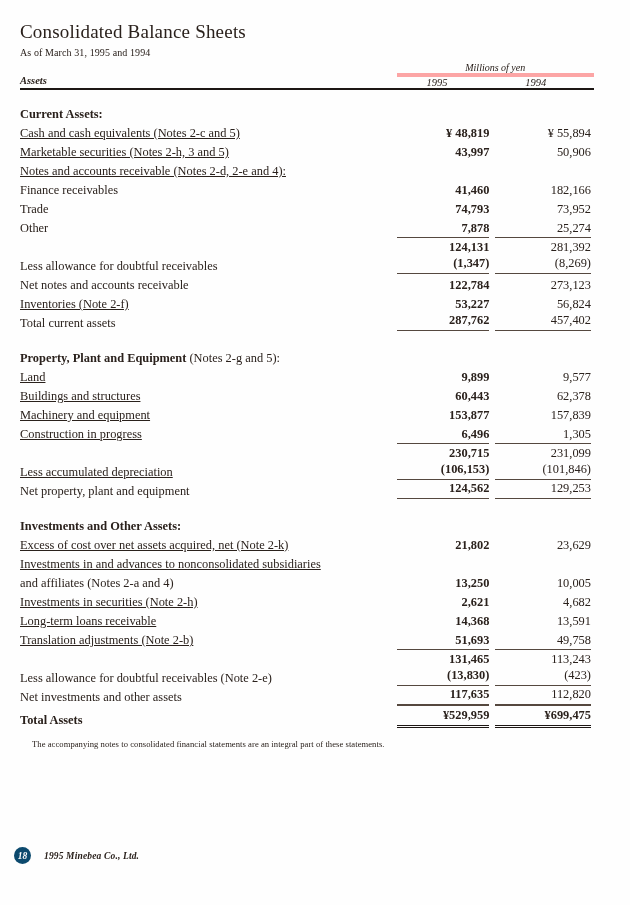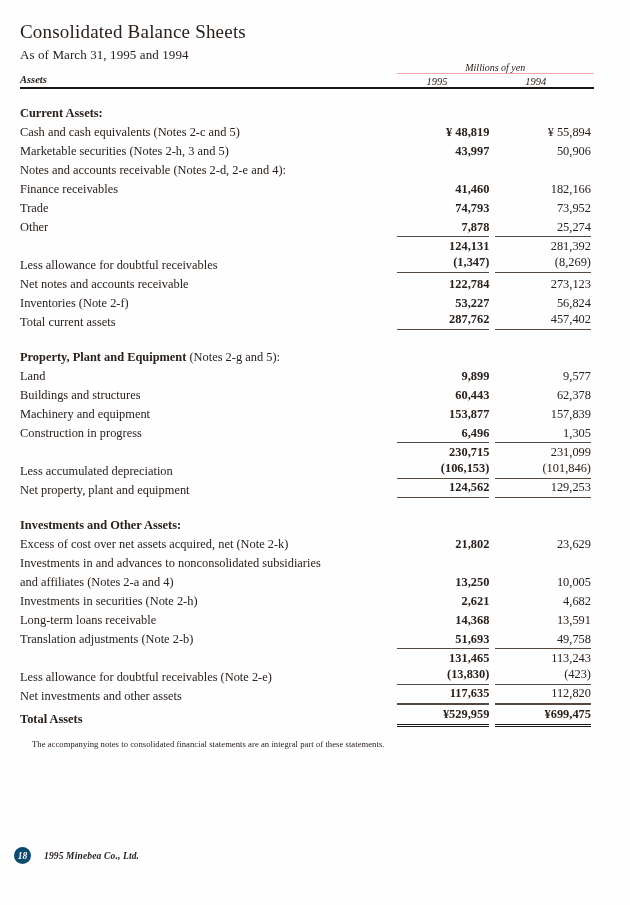--- a/index.html
+++ b/index.html
@@ -26,21 +26,21 @@
 
   
   .title-block { position: absolute; left: 20px; top: 22px; }
   .doc-title {
     font-size: 19px;
     letter-spacing: .2px;
     line-height: 1.05;
     white-space: nowrap;
   }
   .doc-subtitle {
-    font-size: 13px;
+    font-size: 10px;
     margin-top: 5px;
     letter-spacing: .1px;
     white-space: nowrap;
   }
 
   
   .sheet {
     position: absolute;
     left: 20px;
     top: 62px;
@@ -58,21 +58,21 @@
     width: 85px;
     text-align: right;
     white-space: nowrap;
     font-variant-numeric: tabular-nums;
   }
   .c-num.y1995 { font-weight: bold; padding-right: 6px; }
   .c-num.y1994 { padding-right: 3px; }
 
   
   .hdr-units td { text-align: center; font-style: italic; font-size: 10px; padding-bottom: 1px; }
-  .units-cell { border-bottom: 1px solid #fca5a5; }
+  .units-cell { border-bottom: 4px solid #fca5a5; }
   .hdr-years td { font-style: italic; font-size: 10.5px; text-align: center; padding: 2px 0 3px; }
   .hdr-years td.c-num { padding-right: 18px; }
   .assets-cell {
     font-style: italic;
     font-weight: bold;
     font-size: 12.6px;
     text-align: left !important;
     padding-bottom: 2px !important;
   }
   .rule-thick td { border-bottom: 2.1px solid #1d1714; }
@@ -81,21 +81,21 @@
   
   tr.row td { height: 19px; padding-top: 0; }
 
   .sec-head {
     font-weight: bold;
     padding-top: 4px !important;
   }
   .sec-head .note { font-weight: normal; }
 
   .i0 { padding-left: 0; }
-  .i1 { padding-left: 14px; }
+  .i1 { padding-left: 14px; text-decoration: underline; }
   .i2 { padding-left: 27px; }
   .i3 { padding-left: 41px; }
   .i-wrap { padding-left: 22px; }
 
   .bold { font-weight: bold; }
 
   
   .c-num .box { display: block; }
   .rule-top .c-num .box {
     border-top: 1px solid #55483f;

